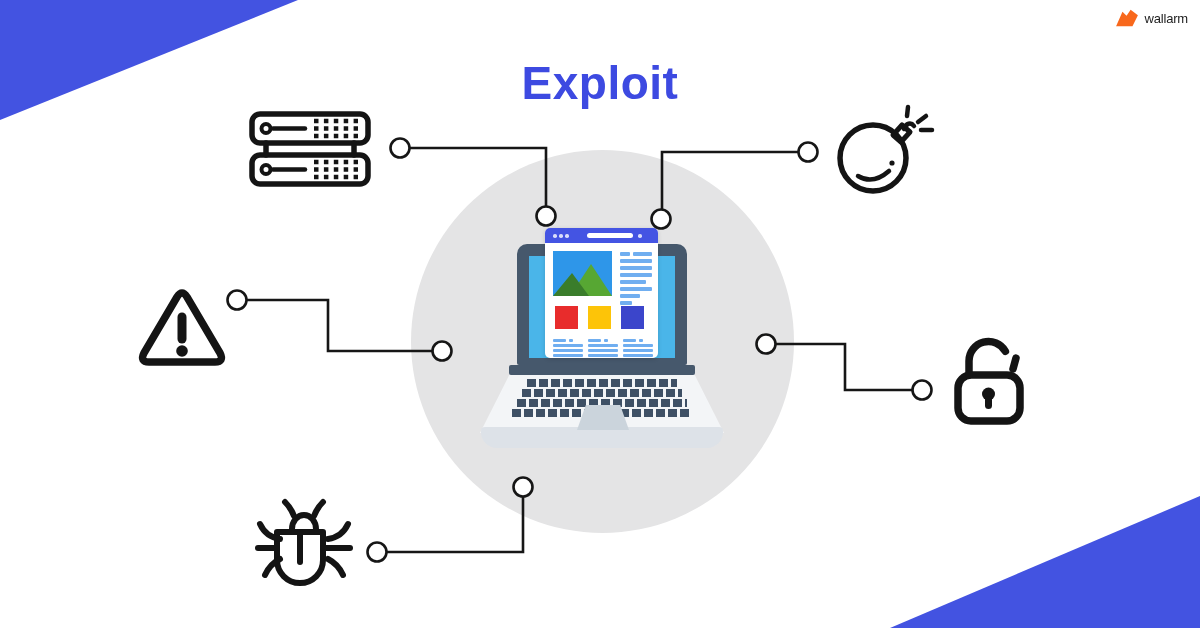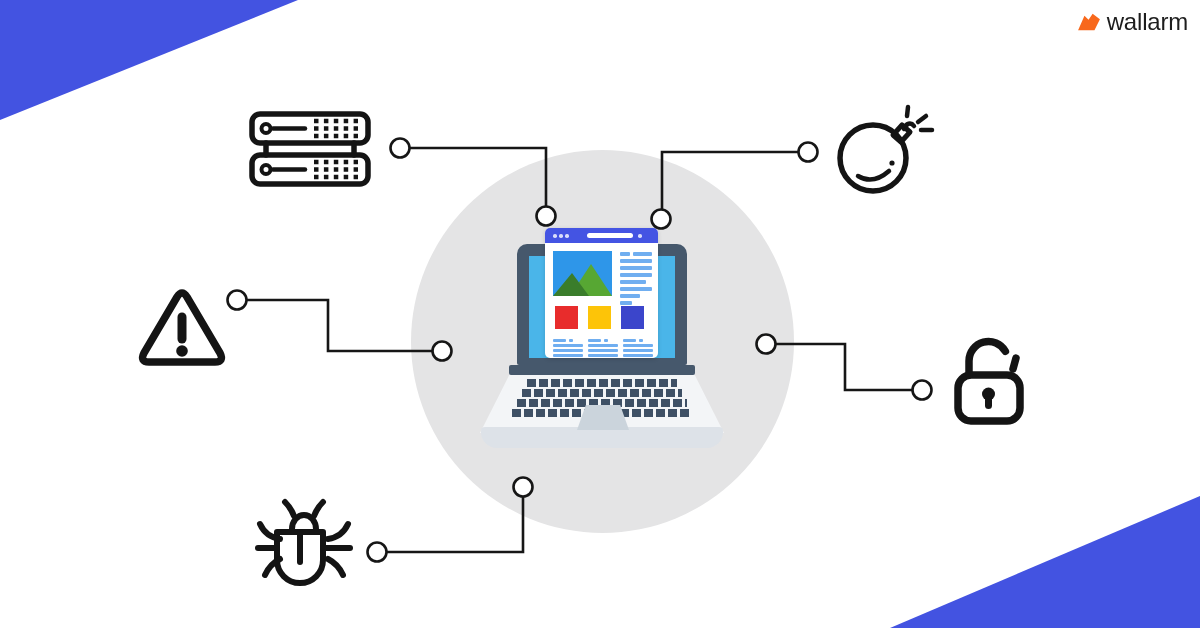--- a/index.html
+++ b/index.html
@@ -11,21 +11,21 @@
           clip-path:polygon(0 0,100% 0,0 100%);}
   .tri-br{right:0;bottom:0;width:310px;height:132px;background:#4353E1;
           clip-path:polygon(100% 0,100% 100%,0 100%);}
 
   
   #title{left:0;top:56px;width:1200px;text-align:center;margin:0;
          font-size:46px;font-weight:bold;letter-spacing:.5px;color:#3D4AE1;}
 
   
   #brand{right:12px;top:8px;display:flex;align-items:center;gap:5px;}
-  #brand .brand-text{font-size:24px;font-weight:500;color:#1D1D1D;letter-spacing:-.2px;}
+  #brand .brand-text{font-size:13px;font-weight:500;color:#1D1D1D;letter-spacing:-.2px;}
 
   
   #bg-circle{left:411px;top:150px;width:383px;height:383px;border-radius:50%;background:#E4E4E5;}
 
   
   .lt-frame{left:517px;top:244px;width:170px;height:121px;background:#46586C;border-radius:10px 10px 2px 2px;}
   .lt-screen{left:529px;top:256px;width:146px;height:102px;background:#4AB5E9;}
   .lt-hinge{left:509px;top:365px;width:186px;height:10px;background:#46586C;border-radius:2px;}
   .lt-base{left:480px;top:375px;width:244px;height:58px;background:#F3F5F7;
            clip-path:polygon(12% 0,88% 0,100% 100%,0 100%);}
@@ -53,20 +53,21 @@
   .stroke-icon{stroke:#141414;fill:none;stroke-linecap:round;stroke-linejoin:round;}
 </style>
 </head>
 <body>
 
 <div id="canvas">
 
   <div class="abs tri-tl"></div>
   <div class="abs tri-br"></div>
 
+  <h1 class="abs" id="title">Exploit</h1>
 
   <div class="abs" id="brand">
     <svg width="26" height="20" viewBox="0 0 28 22">
       <path d="M2 20 L9 4 L13.5 8.5 L18 2 L26 8 L20 20 Z" fill="#F8681C"></path>
     </svg>
     <span class="brand-text">wallarm</span>
   </div>
 
   <div class="abs" id="bg-circle"></div>
 

